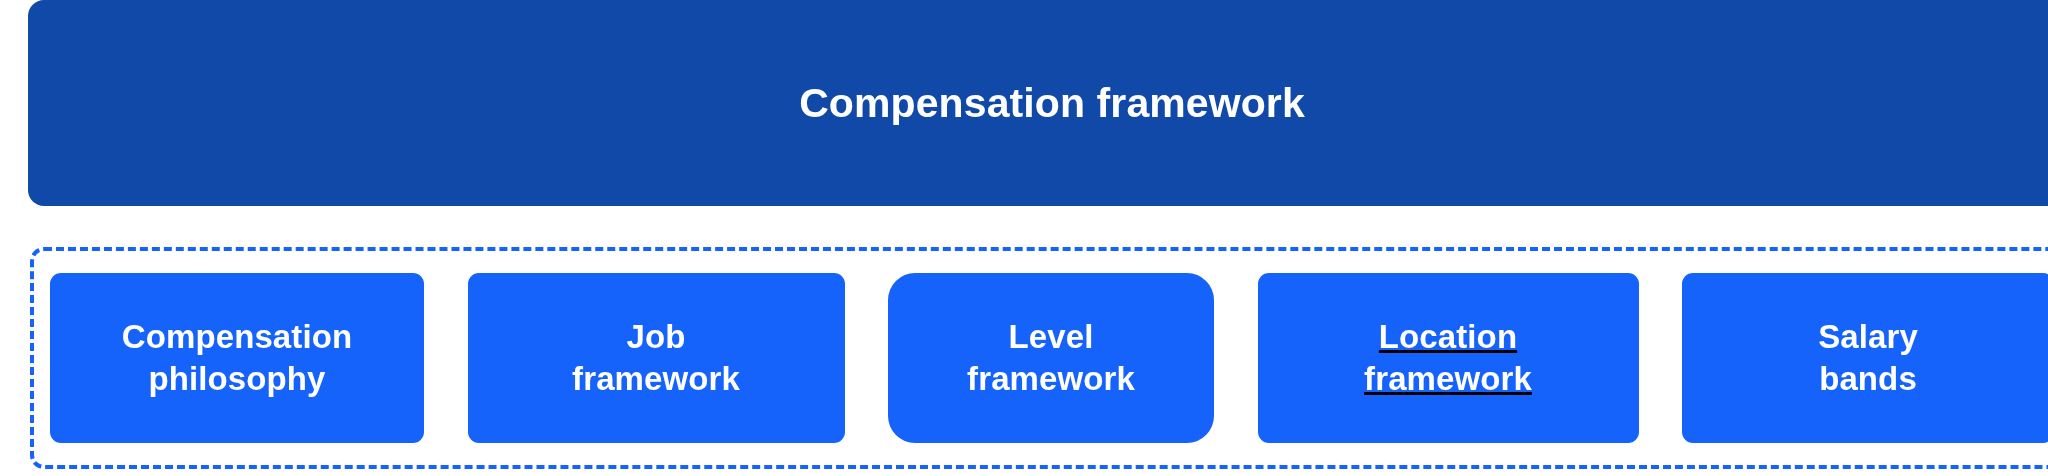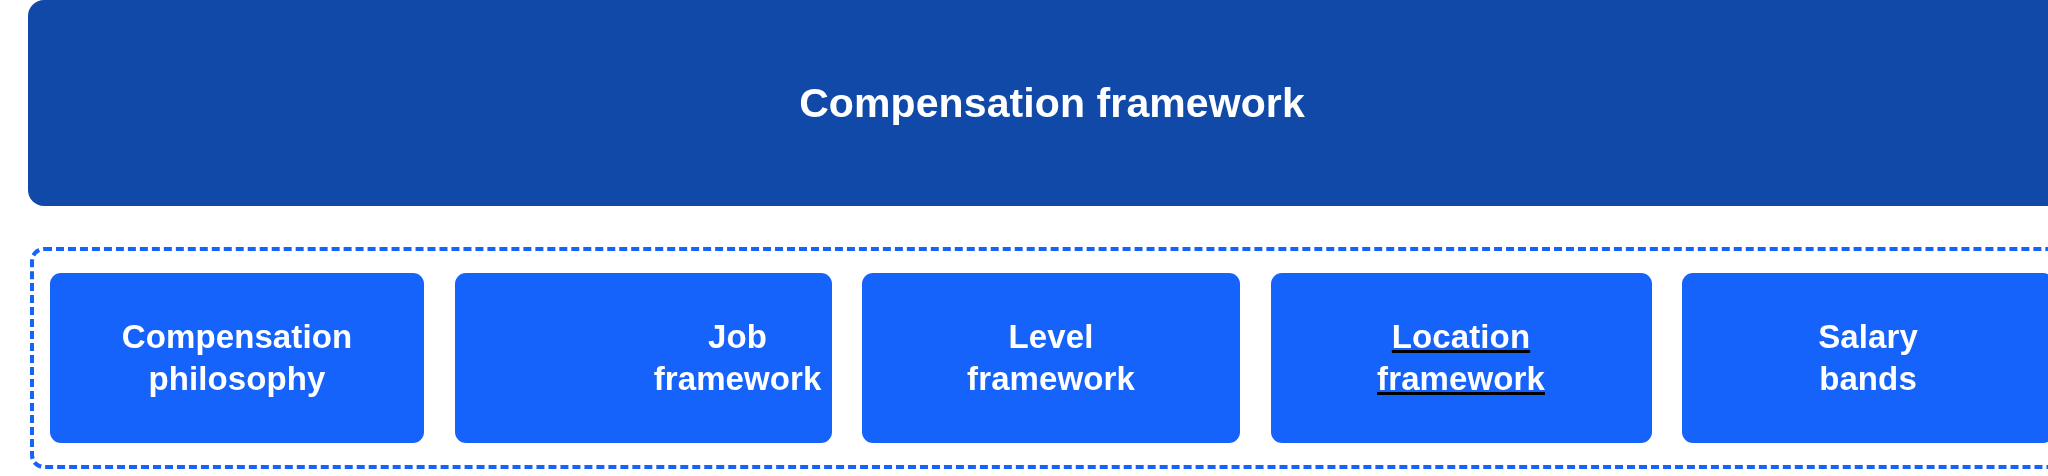--- a/index.html
+++ b/index.html
@@ -75,22 +75,22 @@
     color: #ffffff;
     font-size: 33px;
     font-weight: bold;
     line-height: 42px;
     text-align: center;
     white-space: pre-line;
     letter-spacing: 0.1px;
   }
 
   .card-0 { width: 374px; }
-  .card-1 { width: 377px; justify-content: flex-end; }
-  .card-2 { width: 378px; }
+  .card-1 { width: 377px; }
+  .card-2 { width: 326px; border-radius: 27px; }
   .card-3 { width: 381px; text-decoration: underline; }
   .card-4 { width: 372px; }
 </style>
 </head>
 <body>
 
 <div id="diagram-root">
 
   <div class="header-banner">
     <div class="header-title">Compensation framework</div>

